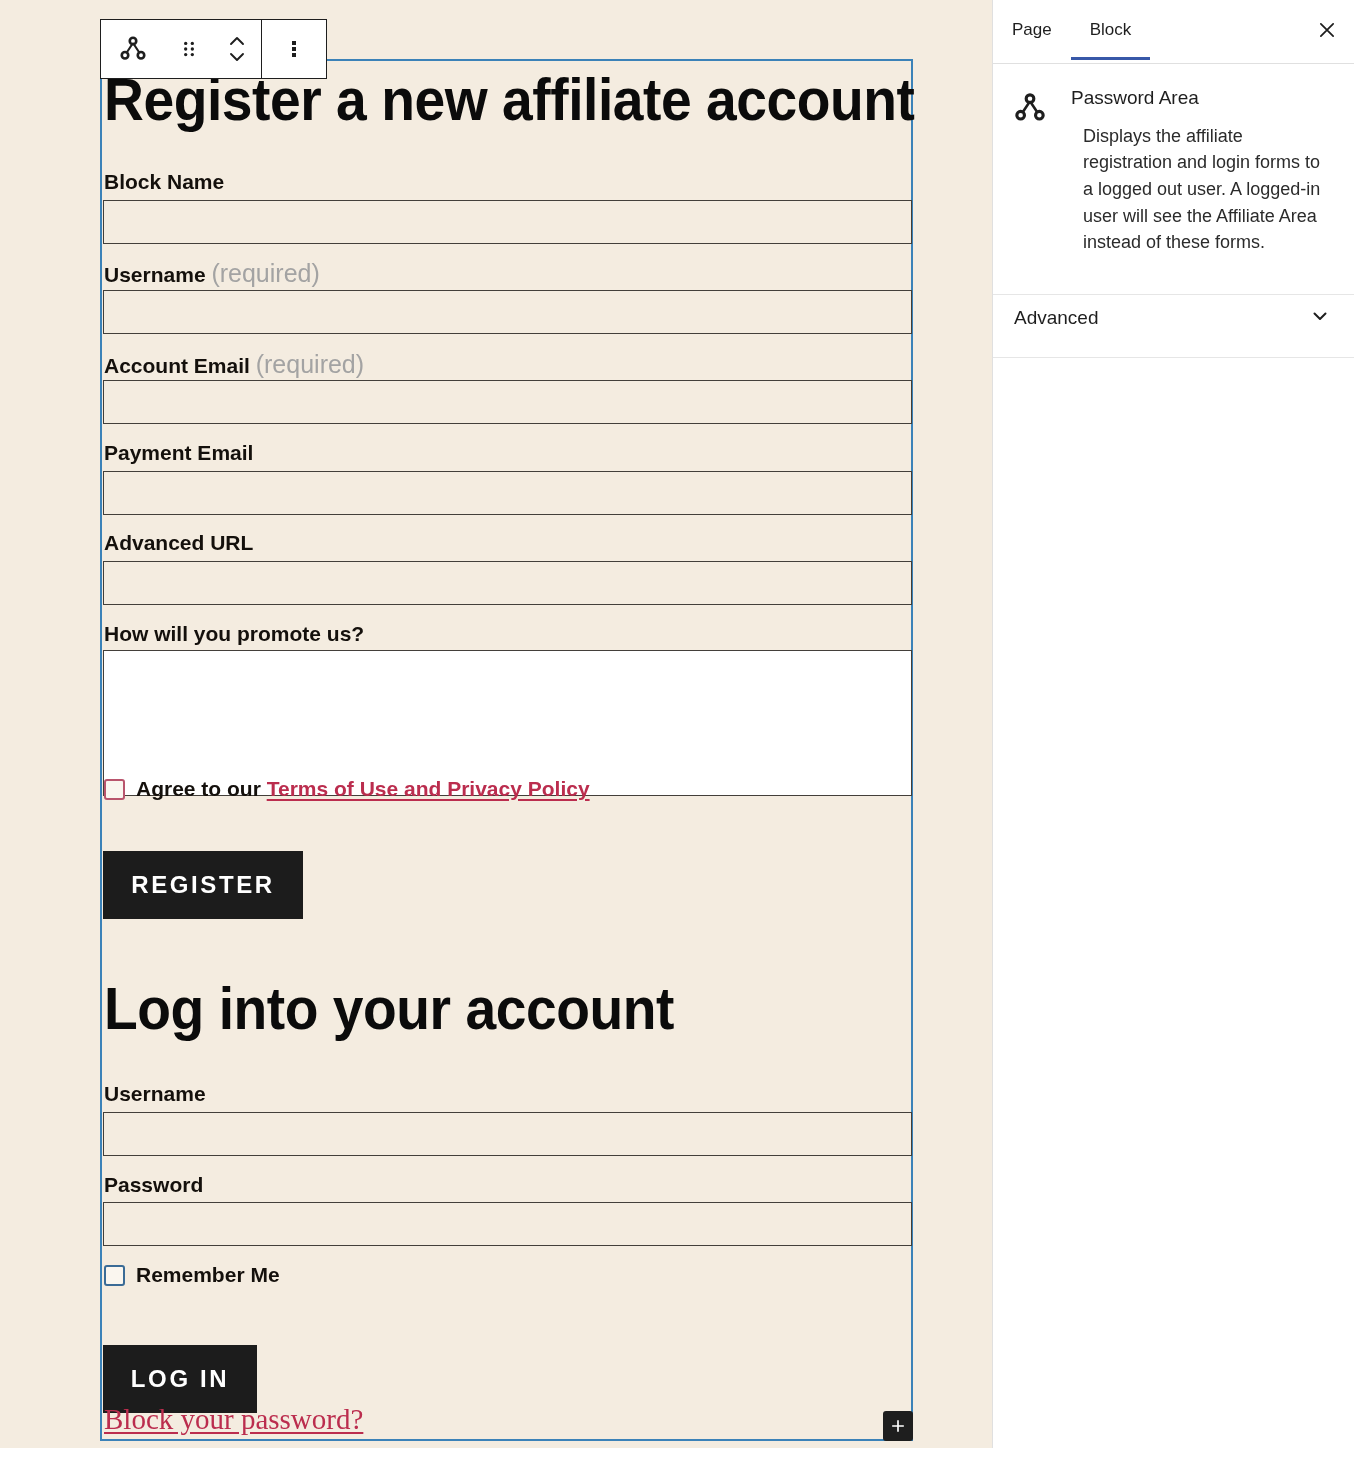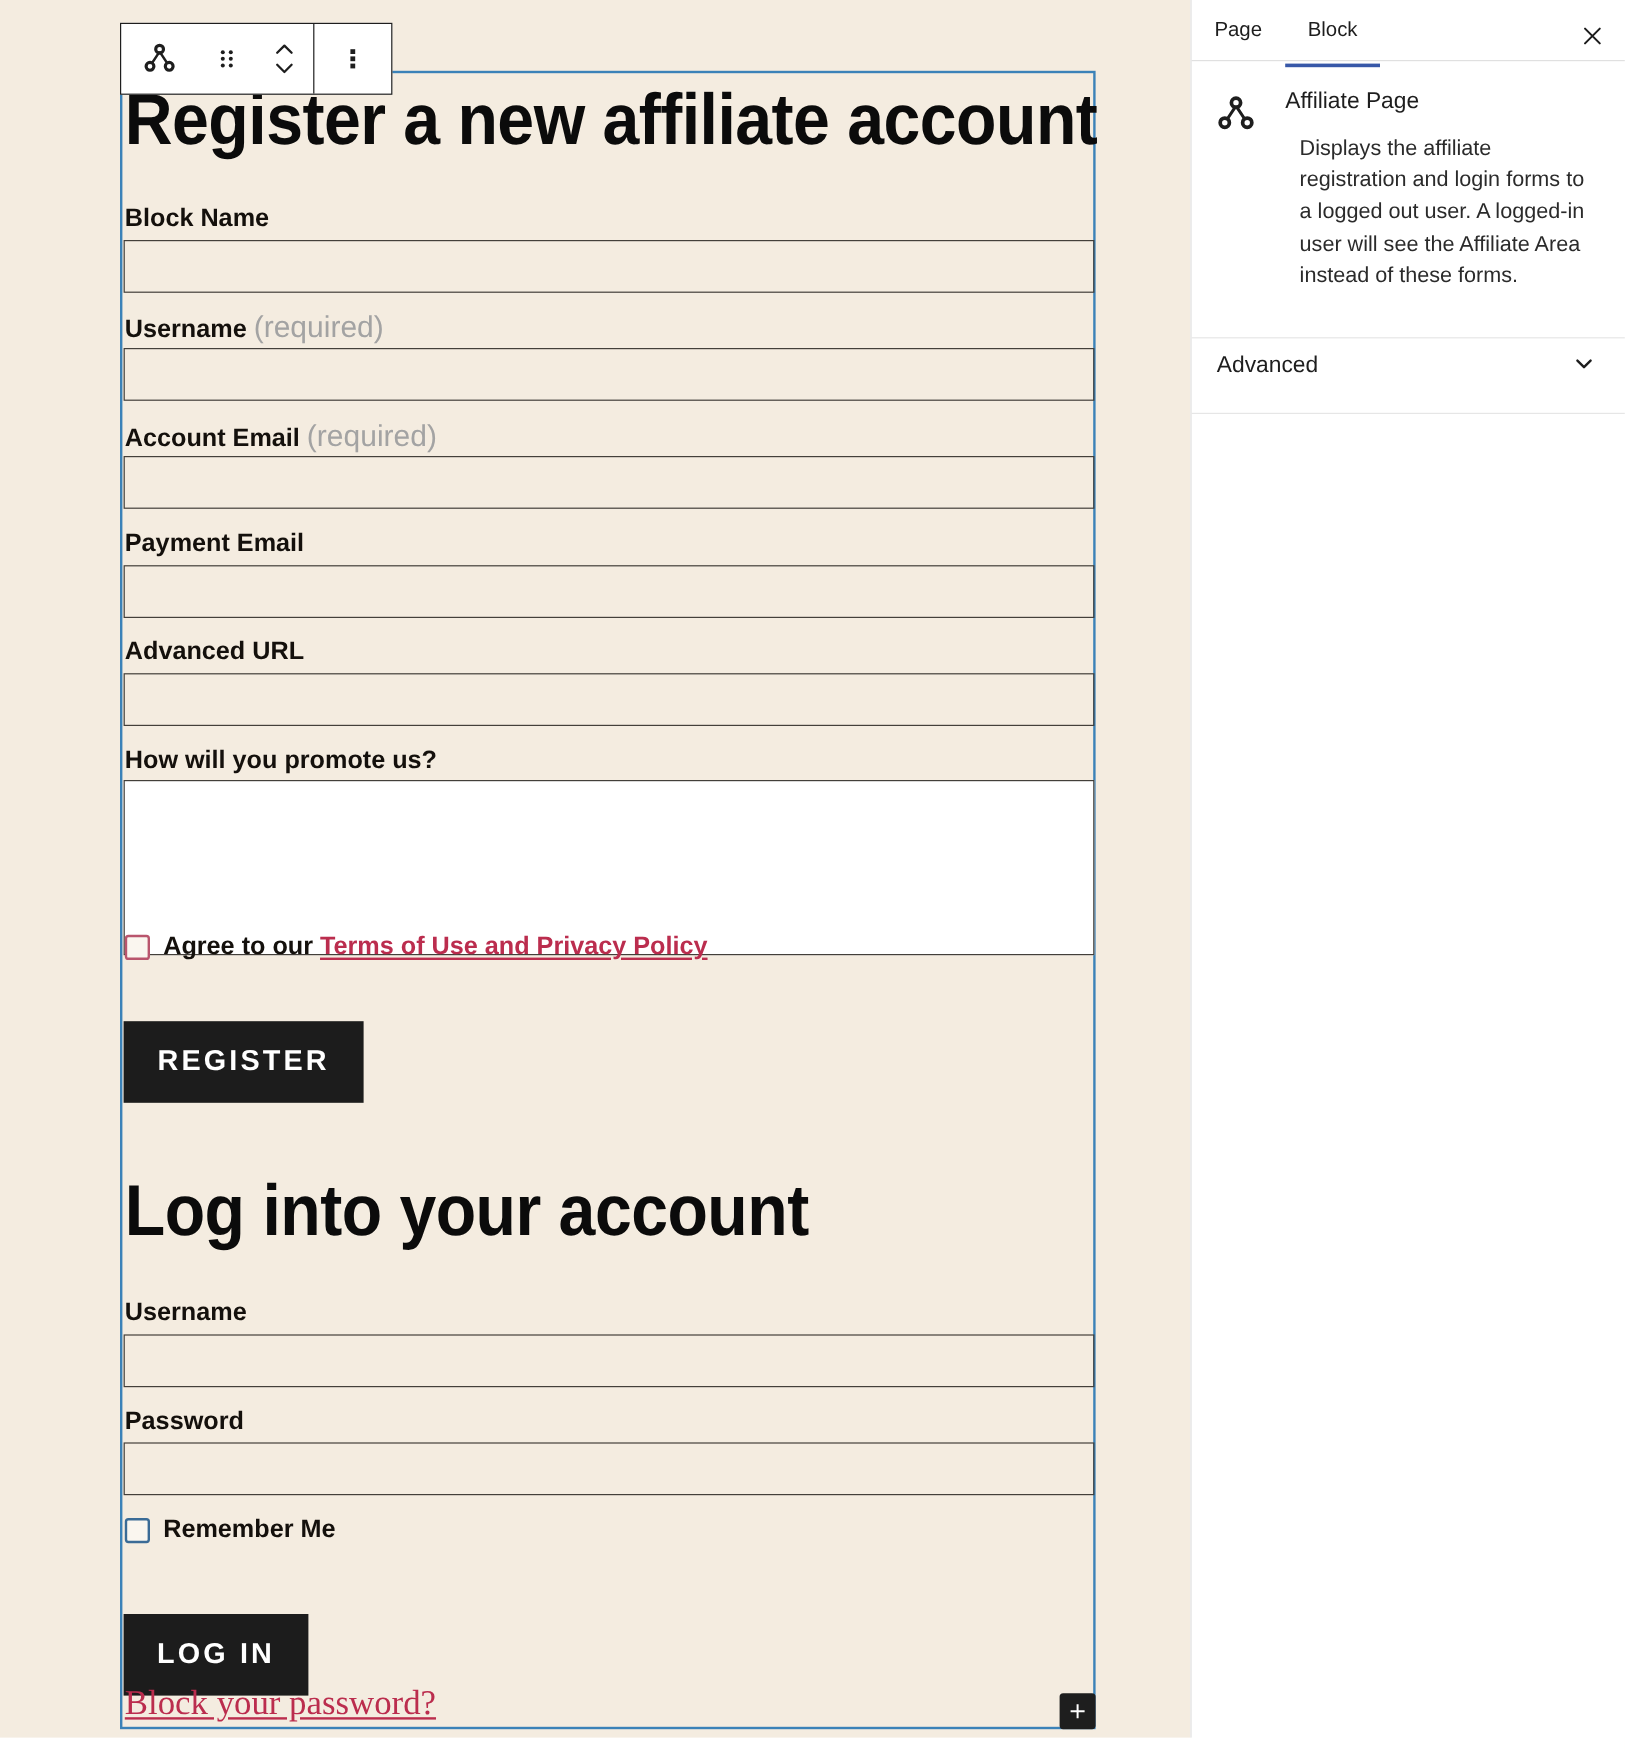--- a/index.html
+++ b/index.html
@@ -254,23 +254,23 @@
     position: absolute;
     left: 992px;
     top: 0;
     width: 362px;
     height: 1448px;
     background: #ffffff;
     border-left: 1px solid #e0e0e0;
   }
   #sb-tabs {
     position: relative;
-    height: 51px;
-    display: flex;
-    align-items: center;
+    height: 64px;
+    display: flex;
+    align-items: flex-start;
     border-bottom: 1px solid #e0e0e0;
   }
   .sb-tab {
     height: 59px;
     display: flex;
     align-items: center;
     padding: 0 19px;
     font-family: "Liberation Sans", sans-serif;
     font-size: 17px;
     color: #1e1e1e;
@@ -499,21 +499,21 @@
         <svg width="34" height="34" viewBox="0 0 24 24">
           <g fill="none" stroke="#1e1e1e" stroke-width="1.8">
             <path d="M12 7.2 L6.6 15.4 M12 7.2 L17.4 15.4"></path>
           </g>
           <circle cx="12" cy="5.4" r="2.7" fill="none" stroke="#1e1e1e" stroke-width="2.2"></circle>
           <circle cx="5.4" cy="17.1" r="2.7" fill="none" stroke="#1e1e1e" stroke-width="2.2"></circle>
           <circle cx="18.6" cy="17.1" r="2.7" fill="none" stroke="#1e1e1e" stroke-width="2.2"></circle>
         </svg>
       </div>
       <div>
-        <div id="sb-block-title">Affiliate Page</div>
+        <div id="sb-block-title">Password Area</div>
         <p id="sb-block-desc">Displays the affiliate registration and login forms to a logged out user. A logged-in user will see the Affiliate Area instead of these forms.</p>
       </div>
     </div>
 
     <button id="sb-advanced">
       <span id="sb-advanced-label">Advanced</span>
       <span>
         <svg width="24" height="24" viewBox="0 0 24 24">
           <path d="M6.5 9.5 L12 15 L17.5 9.5" fill="none" stroke="#1e1e1e" stroke-width="2" stroke-linecap="round" stroke-linejoin="round"></path>
         </svg>

